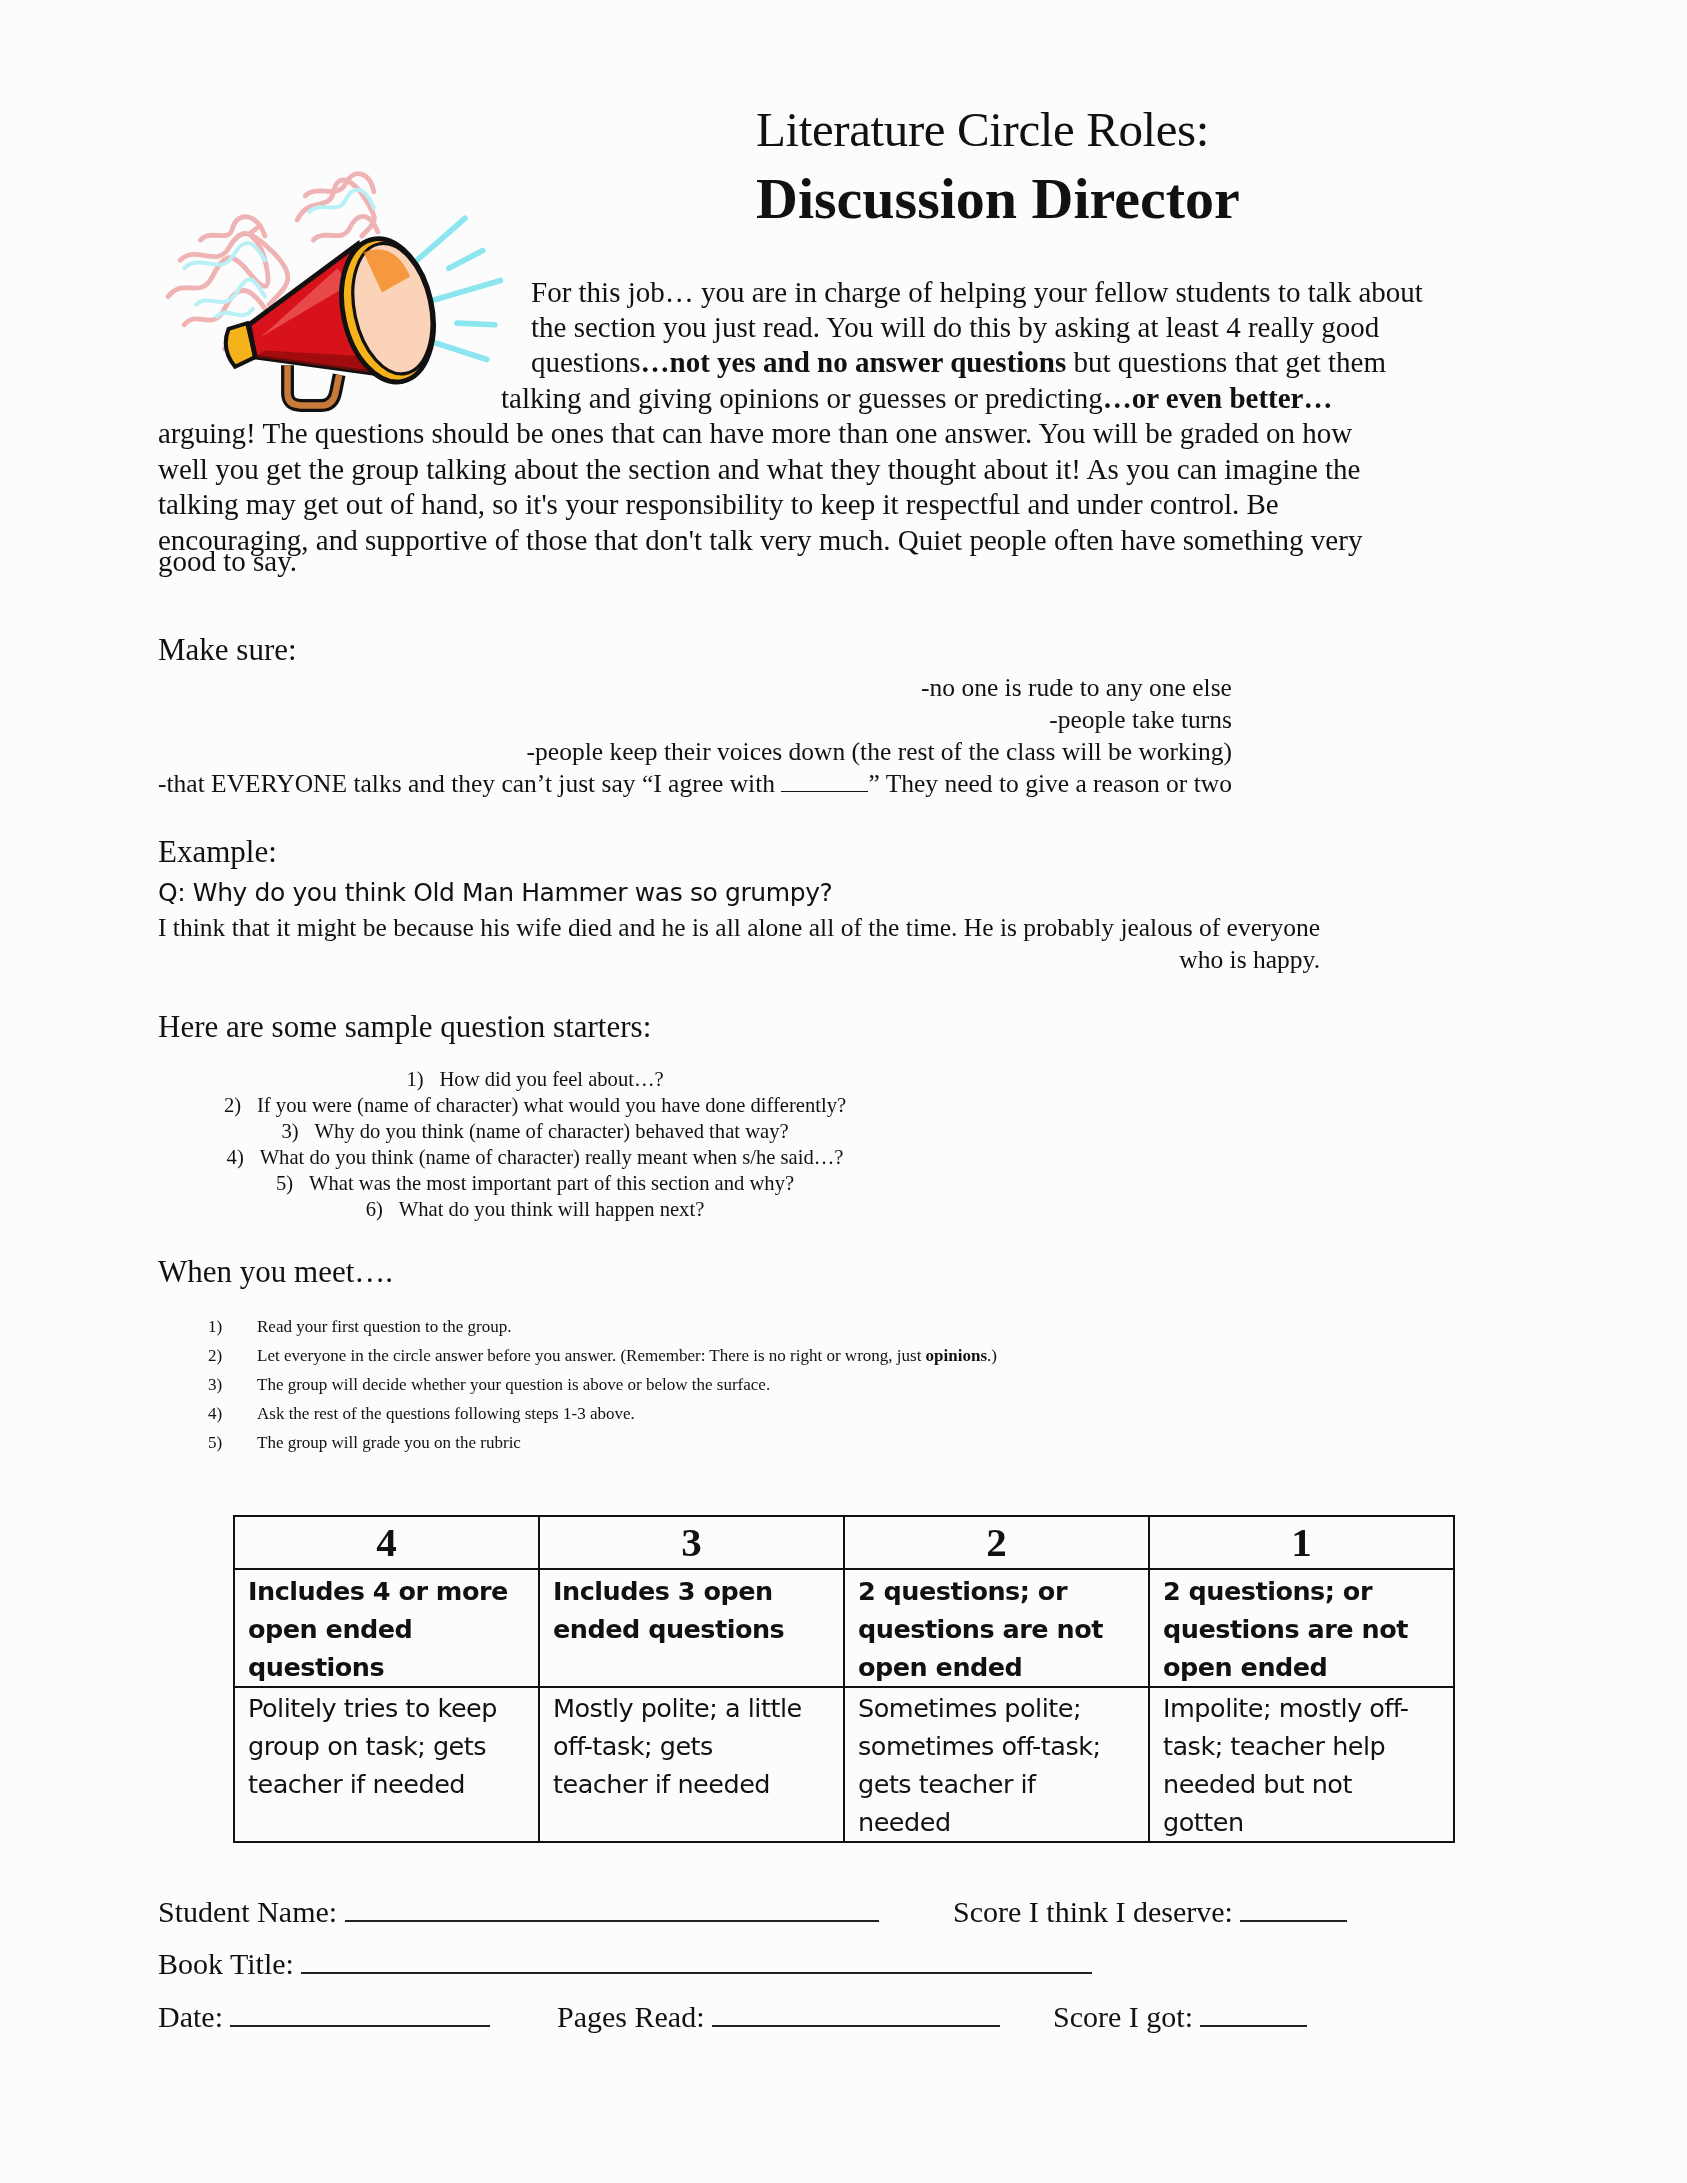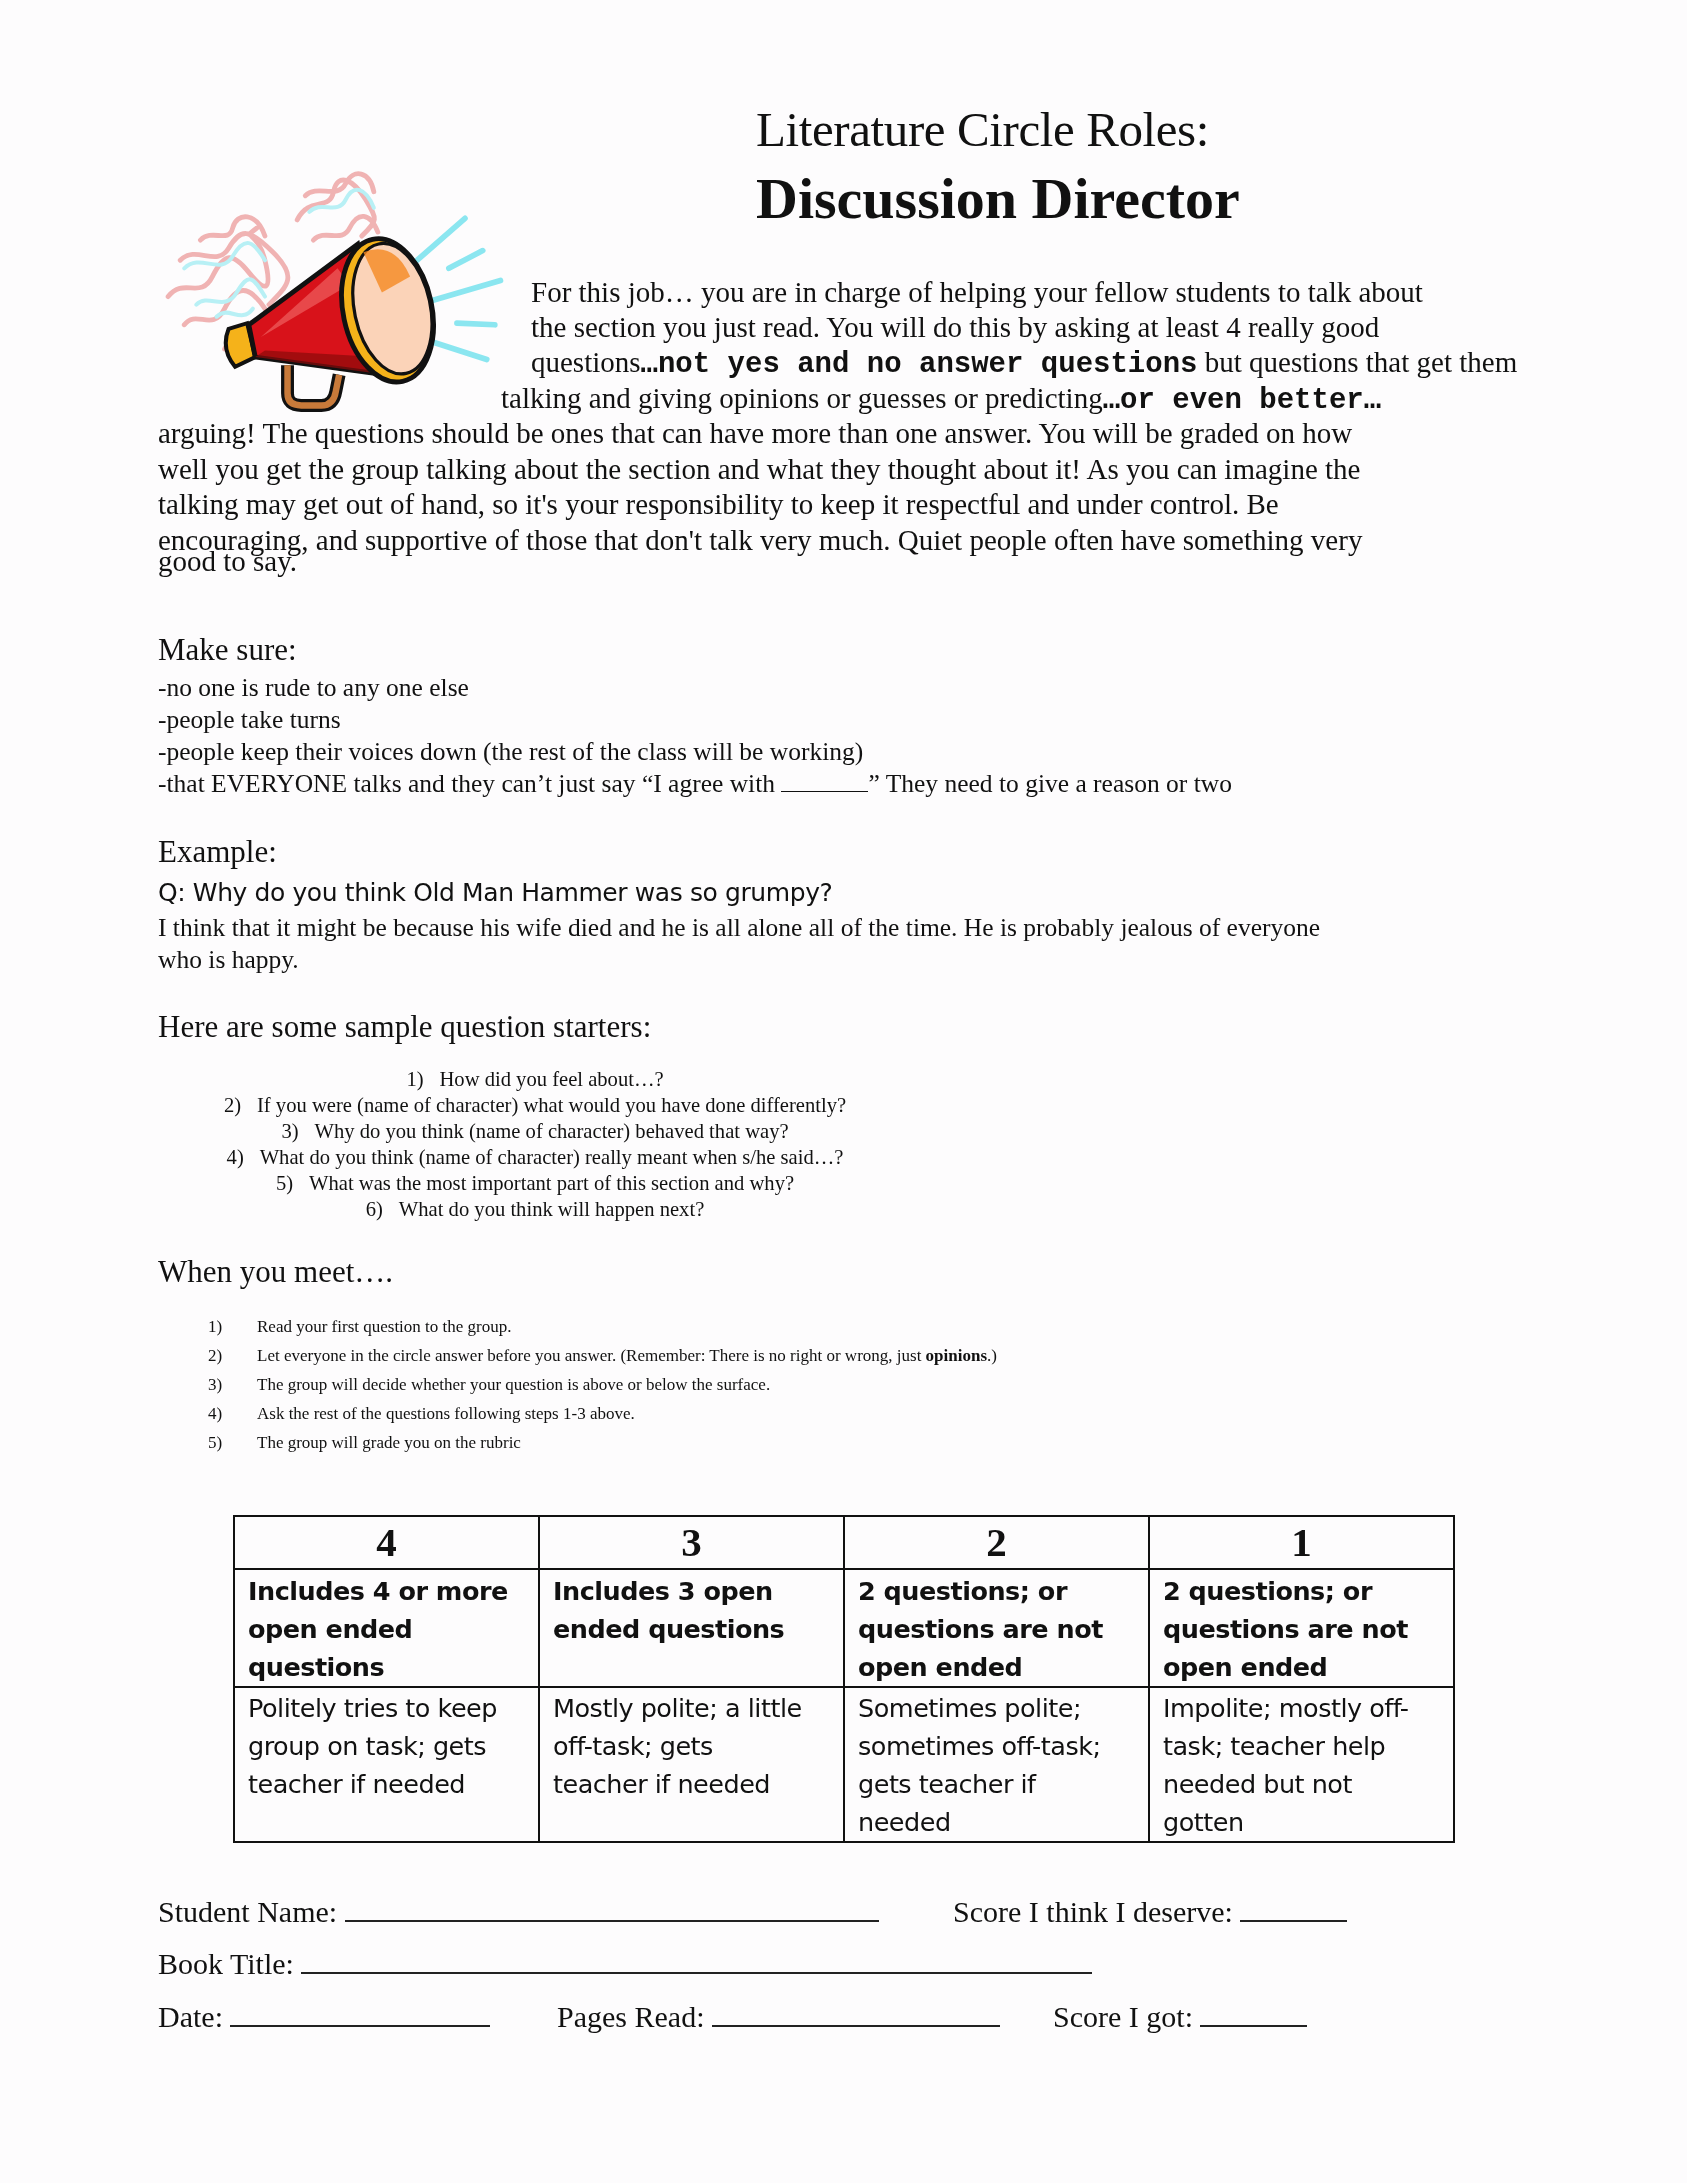--- a/index.html
+++ b/index.html
@@ -2,23 +2,23 @@
 <html style="font-size:13px"><head>
 <meta charset="utf-8">
 <style>
   html, body { margin: 0; padding: 0; background: #fdfcfd; }
   body { width: 1687px; height: 2183px; position: relative; overflow: hidden; color: #111; }
   .abs { position: absolute; }
   .title1 { left: 756px; top: 101px; font-family: "Liberation Serif", serif; font-size: 49px; letter-spacing: -0.4px; white-space: nowrap; }
   .title2 { left: 756px; top: 165px; font-family: "Liberation Serif", serif; font-size: 58px; font-weight: bold; white-space: nowrap; }
   .megaphone { left: 152px; top: 161px; width: 363px; height: 255px; }
   .para { font-family: "Liberation Serif", serif; font-size: 29px; line-height: 36px; white-space: nowrap; }
-  .para b { font-weight: bold; font-family: Liberation Mono, monospace; }
+  .para b { font-weight: bold; }
   .h2 { font-family: "Liberation Serif", serif; font-size: 31px; white-space: nowrap; }
-  .small { font-family: "Liberation Serif", serif; font-size: 25.5px; line-height: 32px; white-space: nowrap; }
+  .small { font-family: "Liberation Serif", serif; font-size: 25.5px; line-height: 32px; white-space: nowrap; text-align: right; }
   .comic { font-family: "DejaVu Sans", sans-serif; font-size: 25px; letter-spacing: -0.4px; white-space: nowrap; }
   .list { font-family: Liberation Serif, serif; font-size: 20.6px; line-height: 26px; white-space: nowrap; text-align: center; }
   .list .num { display: inline-block; width: 49px; }
   .list2 { font-family: "Liberation Serif", serif; font-size: 17px; line-height: 29px; white-space: nowrap; }
   .list2 .num { display: inline-block; width: 49px; }
   .blank { display: inline-block; border-bottom: 1.6px solid #111; width: 87px; height: 20px; vertical-align: baseline; }
   table.rubric { position: absolute; left: 233px; top: 1515px; width: 1222px; border-collapse: collapse; }
   table.rubric th, table.rubric td { border: 2.1px solid #111; vertical-align: top; }
   table.rubric th { height: 49px; font-family: "Liberation Serif", serif; font-size: 41px; font-weight: bold; text-align: center; padding: 0; line-height: 51px; }
   table.rubric td { font-family: "DejaVu Sans", sans-serif; font-size: 25.5px; line-height: 38px; padding: 1.6px 13px 0 13px; letter-spacing: -0.5px; }

